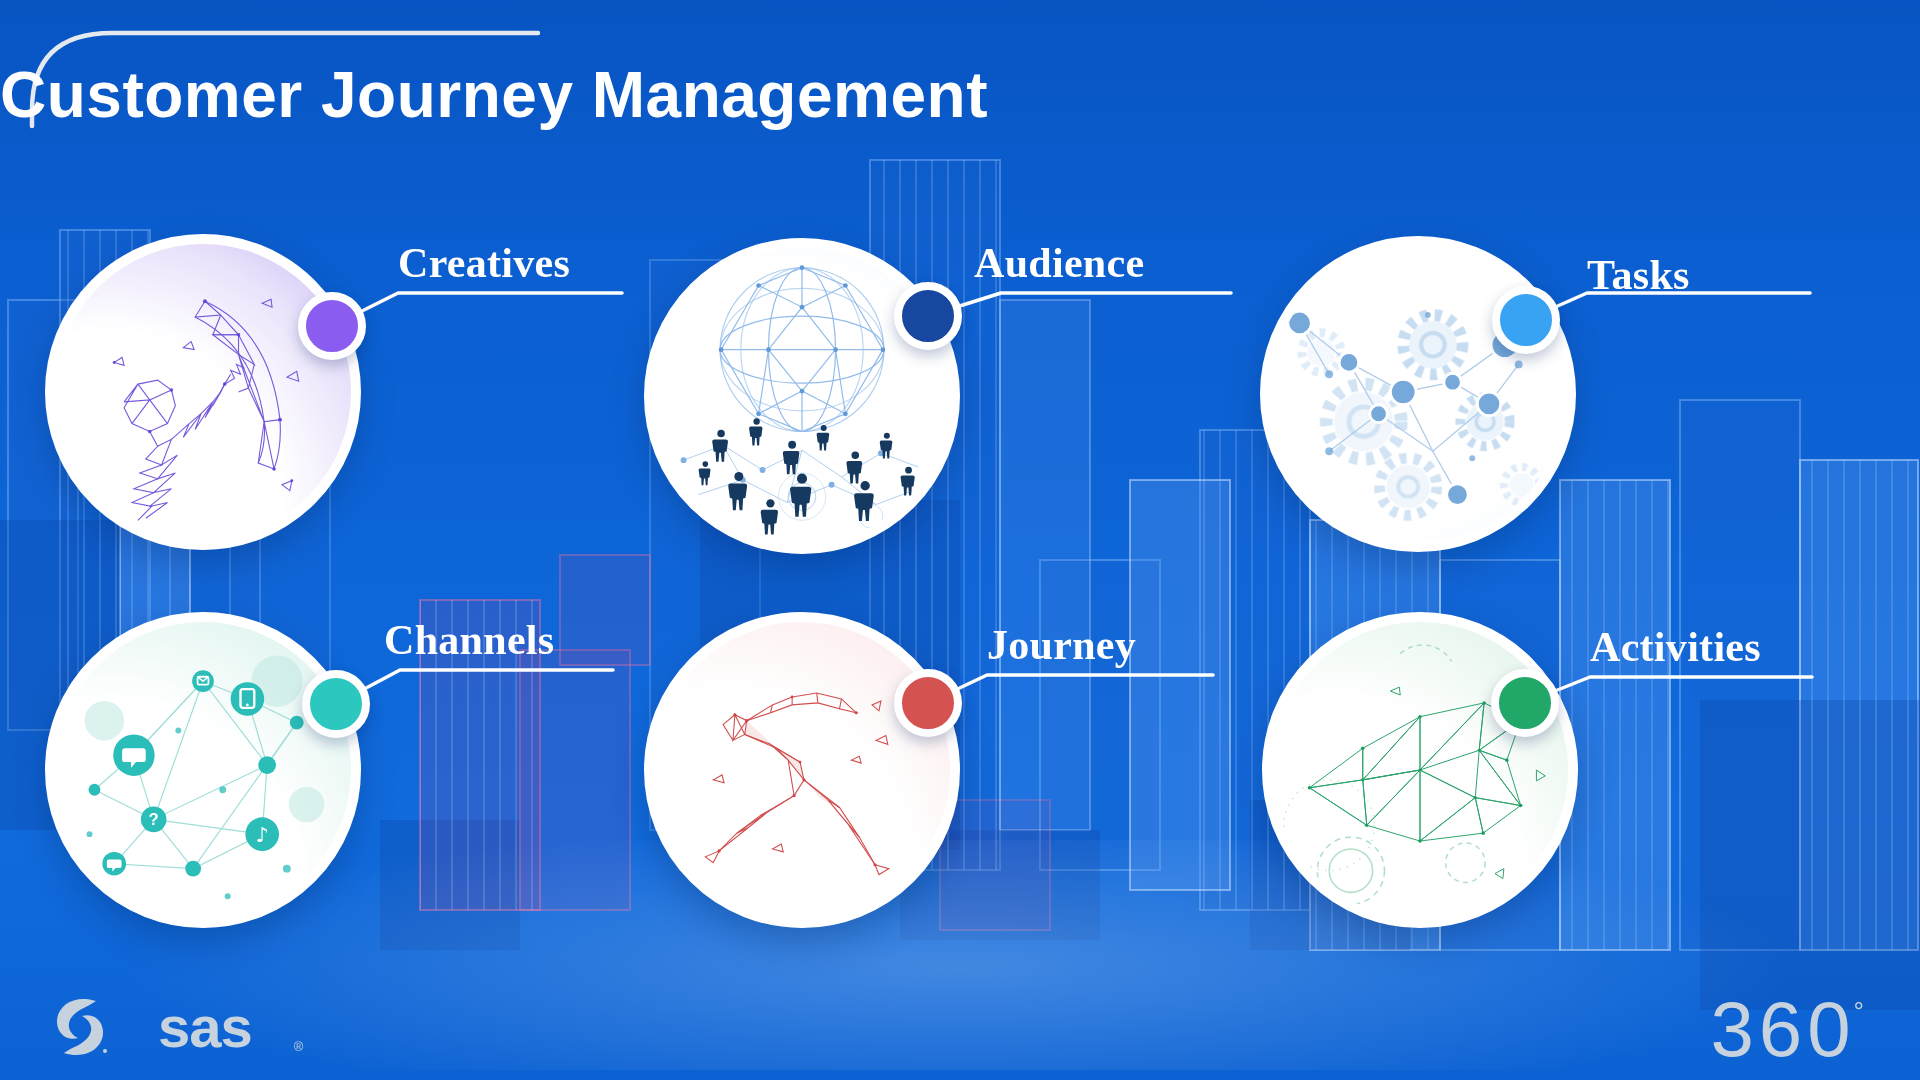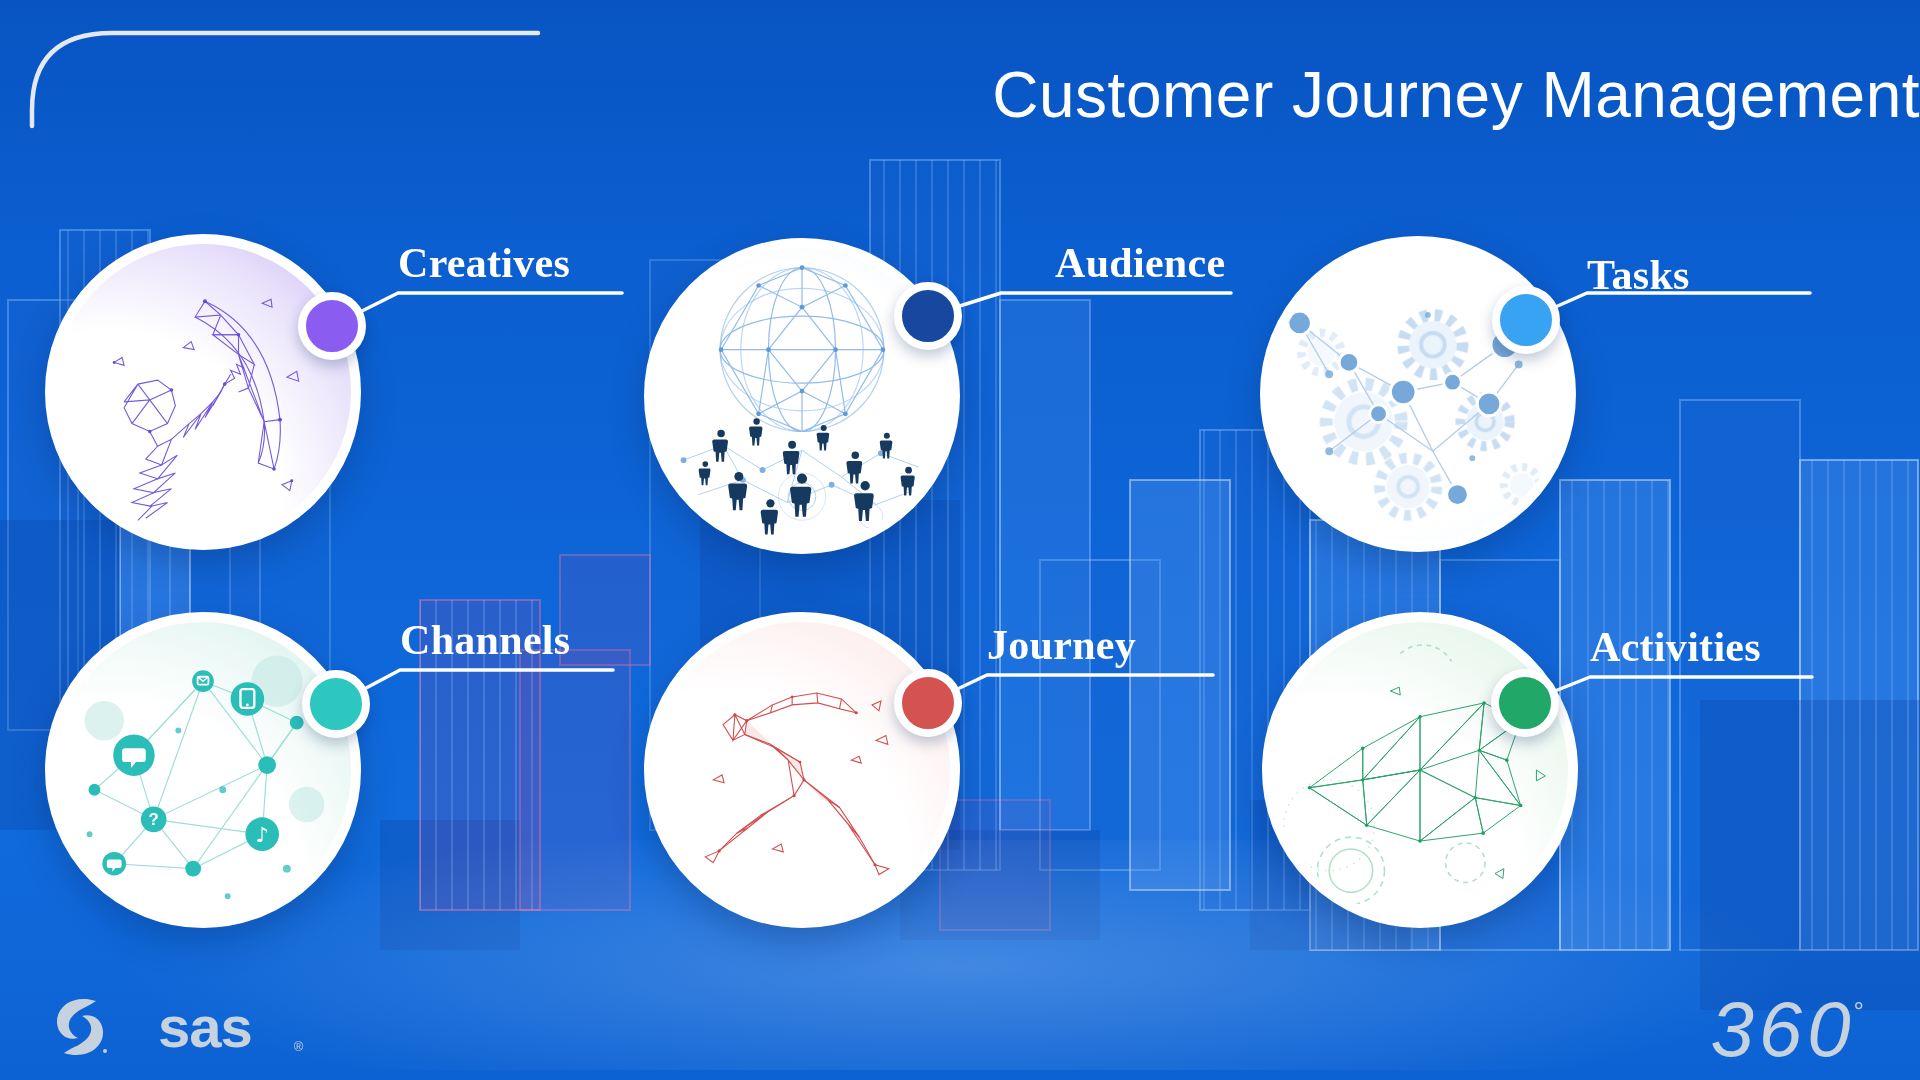--- a/index.html
+++ b/index.html
@@ -8,22 +8,22 @@
     font-family:"Liberation Sans",sans-serif;
     background:linear-gradient(180deg,#0854c3 0%,#0b5ecf 22%,#0e66d8 55%,#116bdc 76%,#0d62d3 100%);
   }
   .bg-svg{position:absolute;inset:0;z-index:1;}
   .haze{
     position:absolute;left:-5%;width:110%;top:840px;height:230px;z-index:1;
     background:radial-gradient(55% 90% at 50% 55%, rgba(185,215,250,.30), rgba(185,215,250,0) 72%);
   }
   .corner-svg{position:absolute;left:0;top:0;z-index:2;}
   .title{
-    position:absolute;top:58px;left:0;width:100%;text-align:right;z-index:2;
-    color:#ffffff;font-size:64px;font-weight:normal;letter-spacing:.5px;margin:0;
+    position:absolute;top:58px;left:0;width:100%;text-align:left;z-index:2;
+    color:#ffffff;font-size:64px;font-weight:bold;letter-spacing:.5px;margin:0;
   }
   .connector-svg{position:absolute;inset:0;z-index:3;pointer-events:none;}
   .big-circle{
     position:absolute;width:316px;height:316px;border-radius:50%;
     border:10px solid #ffffff;box-sizing:border-box;overflow:hidden;z-index:2;
     box-shadow:0 14px 34px rgba(3,35,95,.28);
     background:#fff;
   }
   .big-circle svg{display:block;width:100%;height:100%;}
   .bc-creatives{background:radial-gradient(140% 140% at 18% 88%, #ffffff 42%, #e9e2fb 64%, #b4a0ee 100%);}
@@ -38,21 +38,21 @@
     box-shadow:0 6px 14px rgba(3,35,95,.25);
   }
   .item-label{
     position:absolute;z-index:5;color:#ffffff;font-size:42px;font-weight:bold;
     line-height:1.1;letter-spacing:.3px;white-space:nowrap;font-family:Liberation Serif, serif;
   }
   .footer-sas{position:absolute;left:48px;top:996px;z-index:2;display:flex;align-items:center;gap:40px;}
   .sas-text{color:#c6d2de;font-size:58px;font-weight:bold;letter-spacing:-1px;line-height:1;margin-left:4px;}
   .sas-reg{color:#c6d2de;font-size:13px;align-self:flex-end;margin:0 0 4px 2px;}
   .footer-360{position:absolute;right:56px;top:990px;z-index:2;color:#c6d2de;display:flex;}
-  .t360{font-size:78px;font-weight:normal;letter-spacing:5px;line-height:1;font-style:italic;}
+  .t360{font-size:78px;font-weight:normal;letter-spacing:5px;line-height:1;}
   .deg{font-size:26px;margin-top:6px;margin-left:-2px;}
 </style>
 </head>
 <body>
 
 <div class="slide">
 
   <svg class="bg-svg" width="1920" height="1080" viewBox="0 0 1920 1080">
     <defs>
       <pattern id="vlines" width="16" height="12" patternUnits="userSpaceOnUse">
@@ -218,21 +218,21 @@
           <use href="#person" transform="translate(86,246) scale(1.2)"></use>
           <use href="#person" transform="translate(150,250) scale(1.35)"></use>
           <use href="#person" transform="translate(214,256) scale(1.25)"></use>
           <use href="#person" transform="translate(52,228) scale(0.75)"></use>
           <use href="#person" transform="translate(258,236) scale(0.9)"></use>
           <use href="#person" transform="translate(118,272) scale(1.1)"></use>
         </g>
       </svg>
     </div>
     <div class="dot" style="left: 894px; top: 282px; background: rgb(23, 71, 158);"></div>
-    <div class="item-label" style="left:1055px;top:240px;">Audience</div>
+    <div class="item-label" style="left:974px;top:240px;">Audience</div>
   </div>
 
   <div>
     <div class="big-circle bc-tasks" style="left:1260px;top:236px;">
       <svg viewBox="0 0 300 300">
         <g opacity=".85">
           <g transform="translate(165,100)">
             <circle r="30" fill="none" stroke="#bcd6ef" stroke-width="12" stroke-dasharray="7 7.3"></circle>
             <circle r="24" fill="#e8f1fb"></circle>
               <circle r="12" fill="none" stroke="#bcd6ef" stroke-width="4"></circle>
@@ -333,21 +333,21 @@
         <g fill="#2bbdb8" opacity=".75">
           <circle cx="170" cy="170" r="3.5"></circle>
             <circle cx="125" cy="110" r="3"></circle>
             <circle cx="235" cy="250" r="4"></circle>
           <circle cx="35" cy="215" r="3"></circle>
             <circle cx="175" cy="278" r="3"></circle>
         </g>
       </svg>
     </div>
     <div class="dot" style="left: 302px; top: 670px; background: rgb(44, 200, 192);"></div>
-    <div class="item-label" style="left:400px;top:617px;">Channels</div>
+    <div class="item-label" style="left:384px;top:617px;">Channels</div>
   </div>
 
   <div>
     <div class="big-circle bc-measure" style="left:644px;top:612px;">
       <svg viewBox="0 0 300 300">
         <g fill="rgba(207,69,69,0.12)" stroke="none">
           <path d="M94,100 L124,128 L92,114 Z"></path>
             <path d="M124,128 L148,142 L152,160 Z"></path>
           <path d="M142,176 L108,196 L128,186 Z"></path>
             <path d="M152,160 L188,188 L170,180 Z"></path>

